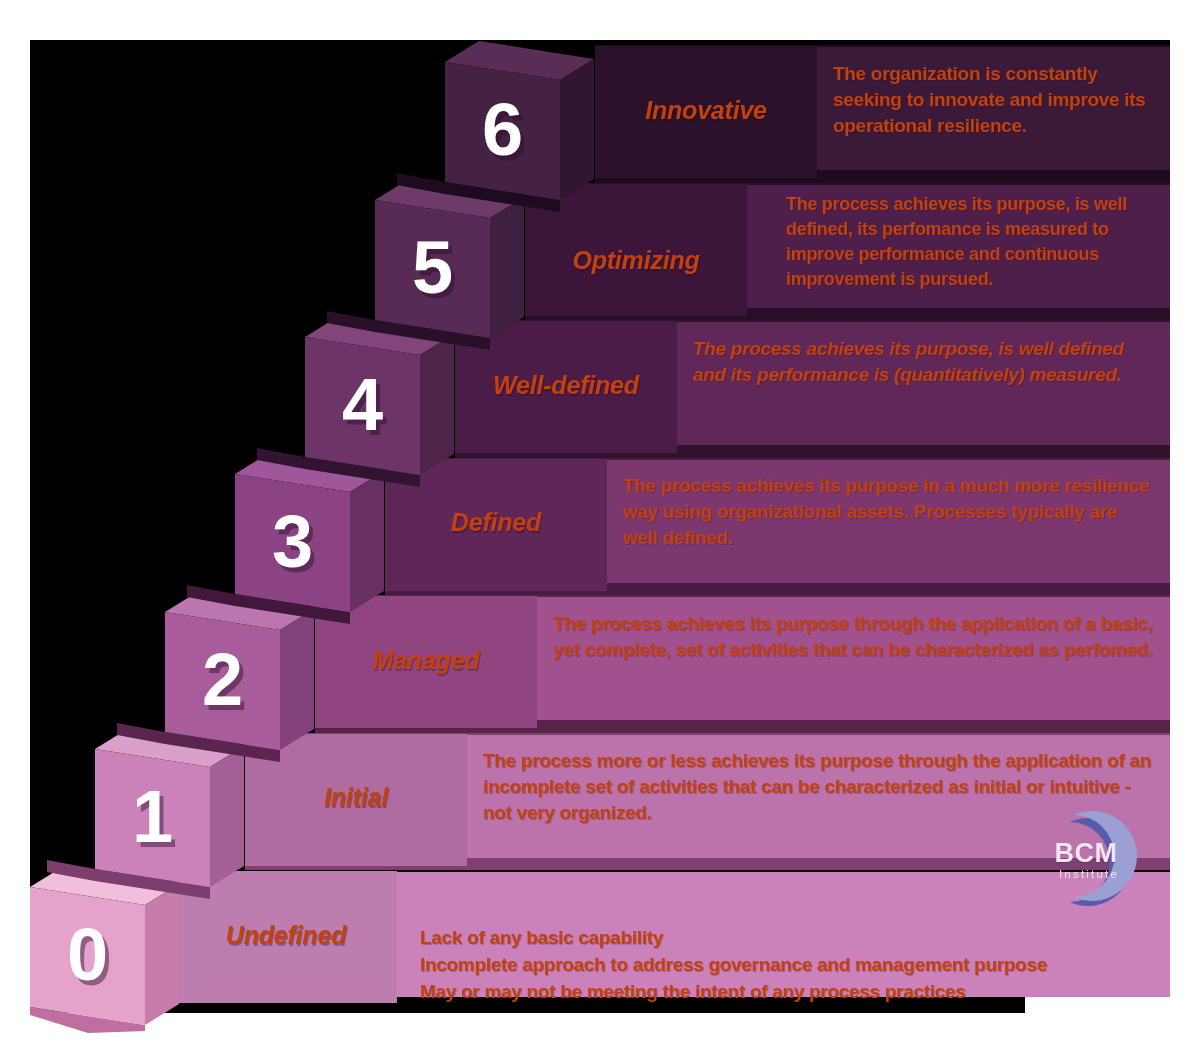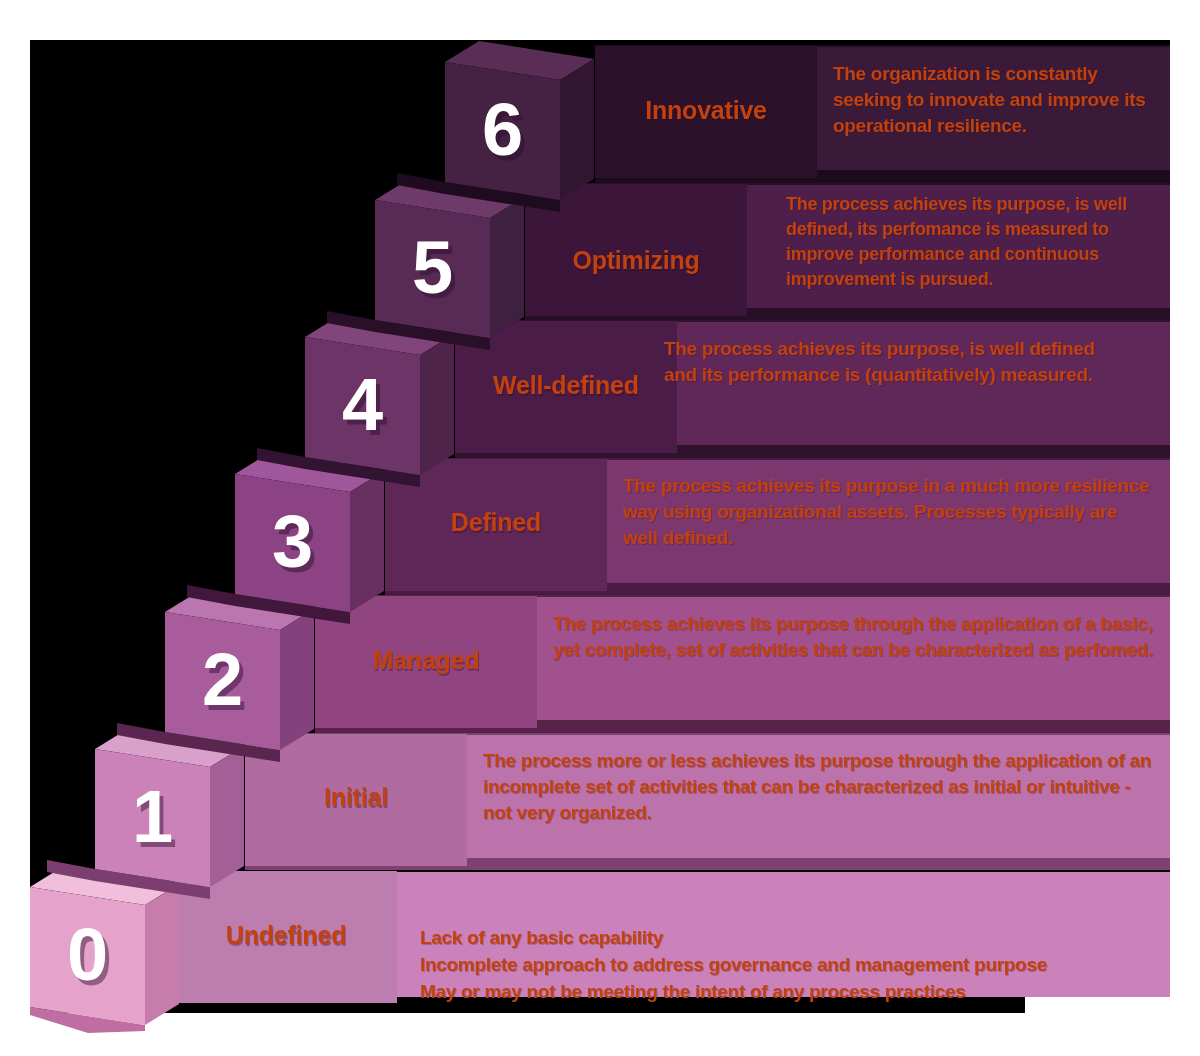--- a/index.html
+++ b/index.html
@@ -2,21 +2,21 @@
 <html><head>
 <meta charset="utf-8">
 <style>
   html,body{margin:0;padding:0;background:#ffffff;}
   #stage{position:relative;width:1200px;height:1056px;background:#ffffff;overflow:hidden;
          font-family:"Liberation Sans",sans-serif;font-weight:bold;}
   .abs{position:absolute;}
   .panel{position:absolute;}
   .txt{position:absolute;color:#c2410c;font-weight:bold;}
   .label-text{font-size:25px;line-height:30px;text-align:center;letter-spacing:-0.2px;
-              text-shadow:1px 2px rgba(35,8,35,0.35);}
+              text-shadow:1px 2px rgba(35,8,35,0.35);font-style:italic;}
   .desc-text{font-size:19px;line-height:26px;letter-spacing:-0.3px;
              text-shadow:1px 1px rgba(35,8,35,0.25);}
   .desc-text.small{font-size:18px;line-height:25px;margin-left:23px;}
   .desc-text.prelines{white-space:pre-line;line-height:27px;margin-top:36px;}
   .num{position:absolute;width:115px;height:92px;line-height:92px;text-align:center;
        color:#ffffff;font-size:74px;font-weight:bold;
        text-shadow:4px 5px rgba(40,10,40,0.45);}
   #cubes{position:absolute;left:0;top:0;z-index:30;pointer-events:none;}
   .rowwrap{z-index:20;}
   #bcm-logo{position:absolute;left:1040px;top:806px;width:100px;height:106px;z-index:50;}
@@ -47,21 +47,21 @@
     <div class="panel" style="left: 747px; top: 184.5px; width: 423px; height: 123px; z-index: 21; background-color: rgb(78, 31, 74);"></div>
     <div class="txt label-text" style="left:525px;top:245px;width:222px;z-index:40;">Optimizing</div>
     <div class="txt desc-text small" style="left:763px;top:192px;width:391px;z-index:40;">The process achieves its purpose, is well defined, its perfomance is measured to improve performance and continuous improvement is pursued.</div>
   </div>
 
   <div class="rowwrap">
     <div class="panel" style="left: 455px; top: 320px; width: 715px; height: 137.5px; z-index: 20; background-color: rgb(47, 18, 44);"></div>
     <div class="panel" style="left: 455px; top: 321px; width: 222px; height: 132px; z-index: 21; background-color: rgb(76, 28, 72);"></div>
     <div class="panel" style="left: 677px; top: 322px; width: 493px; height: 123px; z-index: 21; background-color: rgb(96, 39, 89);"></div>
     <div class="txt label-text" style="left:455px;top:370px;width:222px;z-index:40;">Well-defined</div>
-    <div class="txt desc-text" style="left:664px;top:336px;width:461px;z-index:40;">The process achieves its purpose, is well defined and its performance is (quantitatively) measured.</div>
+    <div class="txt desc-text" style="left:693px;top:336px;width:461px;z-index:40;font-style:italic;">The process achieves its purpose, is well defined and its performance is (quantitatively) measured.</div>
   </div>
 
   <div class="rowwrap">
     <div class="panel" style="left: 385px; top: 457.5px; width: 785px; height: 137.5px; z-index: 20; background-color: rgb(71, 27, 67);"></div>
     <div class="panel" style="left: 385px; top: 458.5px; width: 222px; height: 132px; z-index: 21; background-color: rgb(95, 38, 88);"></div>
     <div class="panel" style="left: 607px; top: 459.5px; width: 563px; height: 123px; z-index: 21; background-color: rgb(125, 55, 111);"></div>
     <div class="txt label-text" style="left:385px;top:507px;width:222px;z-index:40;">Defined</div>
     <div class="txt desc-text" style="left:623px;top:473px;width:531px;z-index:40;">The process achieves its purpose in a much more resilience way using organizational assets. Processes typically are well defined.</div>
   </div>
 
@@ -144,14 +144,22 @@
   </svg>
 
   <div class="num" style="left:445px;top:84px;z-index:40;">6</div>
   <div class="num" style="left:375px;top:222px;z-index:40;">5</div>
   <div class="num" style="left:305px;top:359px;z-index:40;">4</div>
   <div class="num" style="left:235px;top:496px;z-index:40;">3</div>
   <div class="num" style="left:165px;top:634px;z-index:40;">2</div>
   <div class="num" style="left:95px;top:771px;z-index:40;">1</div>
   <div class="num" style="left:30px;top:909px;z-index:40;">0</div>
 
+  <div id="bcm-logo">
+    <svg width="100" height="106" viewBox="0 0 100 106">
+      <path d="M29.5 16 A44 44 0 1 1 29.5 96 A40 40 0 0 0 29.5 16 Z" fill="#575caa"></path>
+      <path d="M33.4 9 A45 45 0 1 1 33.4 91 A41 41 0 0 0 33.4 9 Z" fill="#9c9fd3"></path>
+    </svg>
+    <div class="bcm-main">BCM</div>
+    <div class="bcm-sub">Institute</div>
+  </div>
 
 </div>
 
 </body></html>

